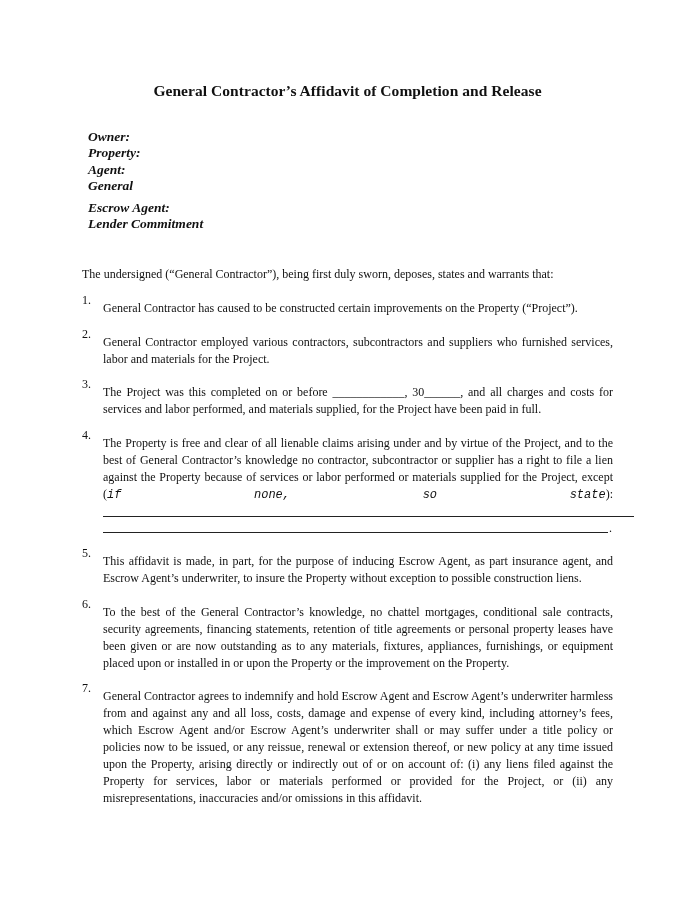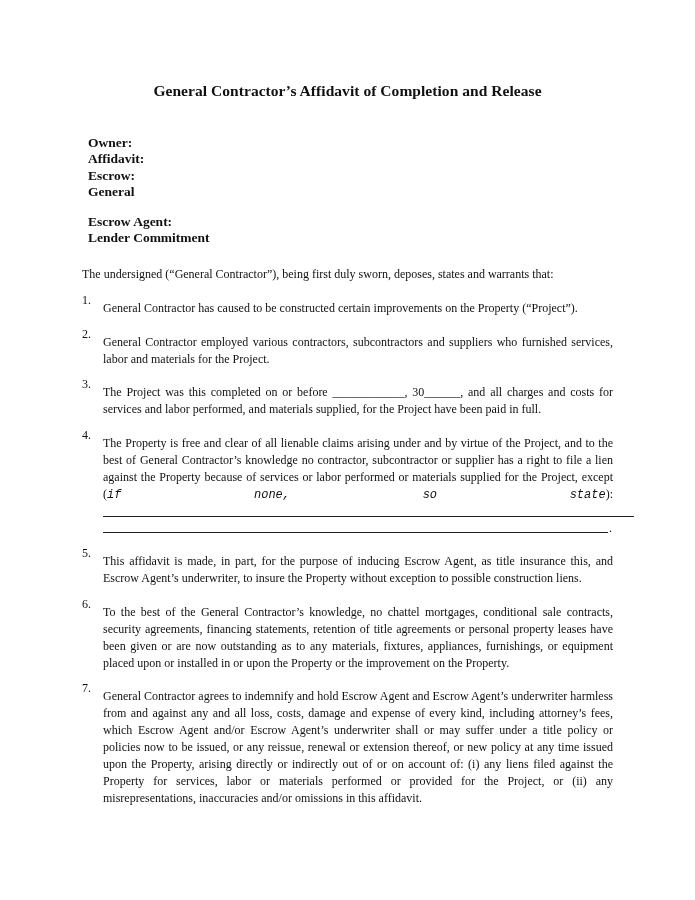--- a/index.html
+++ b/index.html
@@ -7,25 +7,25 @@
     width: 695px; height: 900px; position: relative; overflow: hidden;
     font-family: "Liberation Serif", "DejaVu Serif", serif;
     color: #111111;
   }
   .page { position: absolute; left: 0; top: 0; width: 695px; height: 900px; background: #fff; }
   .title {
     position: absolute; top: 82px; left: 0; width: 695px; text-align: center;
     font-weight: bold; font-size: 15.5px; letter-spacing: 0.05px;
   }
   .meta {
-    position: absolute; left: 88px; top: 135px;
-    font-weight: bold; font-size: 13.5px; line-height: 16.3px;
+    position: absolute; left: 88px; top: 129px;
+    font-weight: bold; font-size: 13.5px; line-height: 16.3px; font-style: italic;
   }
   .meta div { white-space: nowrap; }
-  .meta .gap-after { margin-bottom: 14px; }
+  .meta .gap-after { margin-bottom: 6px; }
   .body {
     position: absolute; left: 82px; top: 266px; width: 531px;
     font-size: 12px; line-height: 17px; text-align: justify;
   }
   .intro { margin: 0 0 9px 0; }
   .item { display: flex; margin: 0 0 8.5px 0; }
   .num { width: 21px; flex: 0 0 21px; }
   .txt { flex: 1; text-align: justify; margin-top: 8px; }
   .last-justify { text-align-last: justify; }
   .blank-line {
@@ -38,22 +38,22 @@
 </style>
 </head>
 <body>
 
 <div class="page">
 
   <div class="title">General Contractor’s Affidavit of Completion and Release</div>
 
   <div class="meta">
     <div>Owner:</div>
-    <div>Affidavit:</div>
-    <div>Escrow:</div>
+    <div>Property:</div>
+    <div>Agent:</div>
     <div class="gap-after">General</div>
     <div>Escrow Agent:</div>
     <div>Lender Commitment</div>
   </div>
 
   <div class="body">
     <p class="intro">The undersigned (“General Contractor”), being first duly sworn, deposes, states and warrants that:</p>
 
     <div class="item">
       <span class="num">1.</span>
@@ -79,21 +79,21 @@
           </span>
         <span class="blank-line">
             <span class="rule" style="width:505px;left:0;"></span>
             <span style="position:absolute;left:506px;top:0;">.</span>
           </span>
       </span>
     </div>
 
     <div class="item">
       <span class="num">5.</span>
-      <span class="txt">This affidavit is made, in part, for the purpose of inducing Escrow Agent, as title insurance this, and Escrow Agent’s underwriter, to insure the Property without exception to possible construction liens.</span>
+      <span class="txt">This affidavit is made, in part, for the purpose of inducing Escrow Agent, as part insurance agent, and Escrow Agent’s underwriter, to insure the Property without exception to possible construction liens.</span>
     </div>
 
     <div class="item">
       <span class="num">6.</span>
       <span class="txt">To the best of the General Contractor’s knowledge, no chattel mortgages, conditional sale contracts, security agreements, financing statements, retention of title agreements or personal property leases have been given or are now outstanding as to any materials, fixtures, appliances, furnishings, or equipment placed upon or installed in or upon the Property or the improvement on the Property.</span>
     </div>
 
     <div class="item">
       <span class="num">7.</span>
       <span class="txt">General Contractor agrees to indemnify and hold Escrow Agent and Escrow Agent’s underwriter harmless from and against any and all loss, costs, damage and expense of every kind, including attorney’s fees, which Escrow Agent and/or Escrow Agent’s underwriter shall or may suffer under a title policy or policies now to be issued, or any reissue, renewal or extension thereof, or new policy at any time issued upon the Property, arising directly or indirectly out of or on account of: (i) any liens filed against the Property for services, labor or materials performed or provided for the Project, or (ii) any misrepresentations, inaccuracies and/or omissions in this affidavit.</span>

